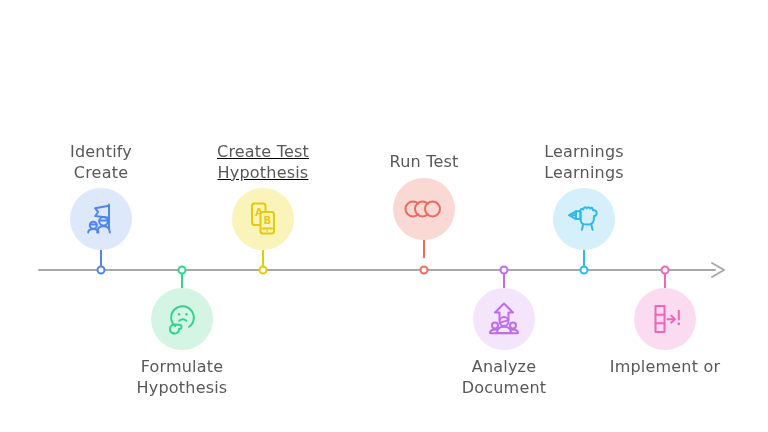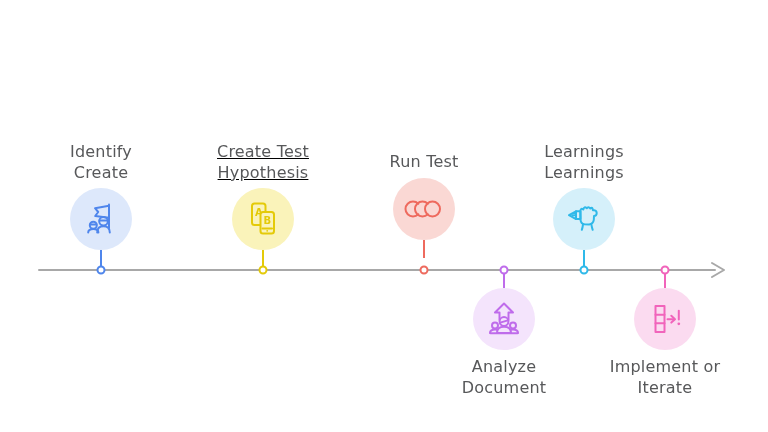--- a/index.html
+++ b/index.html
@@ -85,20 +85,37 @@
         <path d="M16.2,33.5 Q16.2,27.2 22.5,27.2 Q28.8,27.2 28.8,33.5"></path>
         <circle cx="12.3" cy="26.2" r="3.5"></circle>
         <path d="M9.2,25.4 H15.4"></path>
         <path d="M7.2,33.5 Q7.2,30 12.3,30 Q17.4,30 17.4,33.5"></path>
       </svg>
     </div>
     <div class="stem"></div>
     <div class="dot"></div>
   </div>
 
+  <div class="step below s2" style="--accent: #36d28d; --fill: #d4f4e4;">
+    <div class="dot"></div>
+    <div class="stem"></div>
+    <div class="bubble">
+      <svg class="icon" width="40" height="40" viewBox="0 0 40 40">
+        <path d="M13.2,27.2 A11.3,11.3 0 1 1 27,27.8"></path>
+        <circle class="fillsolid" cx="17" cy="15.2" r="1.2"></circle>
+        <circle class="fillsolid" cx="24.5" cy="15.2" r="1.2"></circle>
+        <path d="M17.2,21.8 Q20.8,18.6 24.4,21.8"></path>
+        <path d="M12.8,25.6 Q8.8,25.6 8.1,29.3 Q7.6,32.5 10.3,34 Q13,35.3 15.3,33.7 Q17.3,32.4 17,29.9 L17.5,29.9 Q19.6,29.7 19.5,27.7 Q19.4,25.8 17.3,25.7 Z"></path>
+      </svg>
+    </div>
+    <div class="label">
+      <span>Formulate</span>
+      <span>Hypothesis</span>
+    </div>
+  </div>
 
   <div class="step above s3" style="--accent: #e4ca08; --fill: #faf3ba;">
     <div class="label">
       <span>Create Test</span>
       <span>Hypothesis</span>
     </div>
     <div class="bubble">
       <svg class="icon" width="40" height="40" viewBox="0 0 40 40">
         <rect x="9" y="4.5" width="13.5" height="21.5" rx="2.5"></rect>
         <text x="15.8" y="16.5">A</text>
@@ -179,17 +196,16 @@
         <path d="M10.5,15.7 H19.5"></path>
         <path d="M10.5,24.3 H19.5"></path>
         <path d="M22.5,20.2 H29"></path>
         <path d="M26.3,16.8 L30,20.2 L26.3,23.6"></path>
         <path d="M33.8,11.8 V20.6"></path>
         <circle class="fillsolid" cx="33.8" cy="24.8" r="1.4"></circle>
       </svg>
     </div>
     <div class="label">
       <span>Implement or</span>
-      <span>Iterate</span>
     </div>
   </div>
 
 </div>
 
 </body></html>

